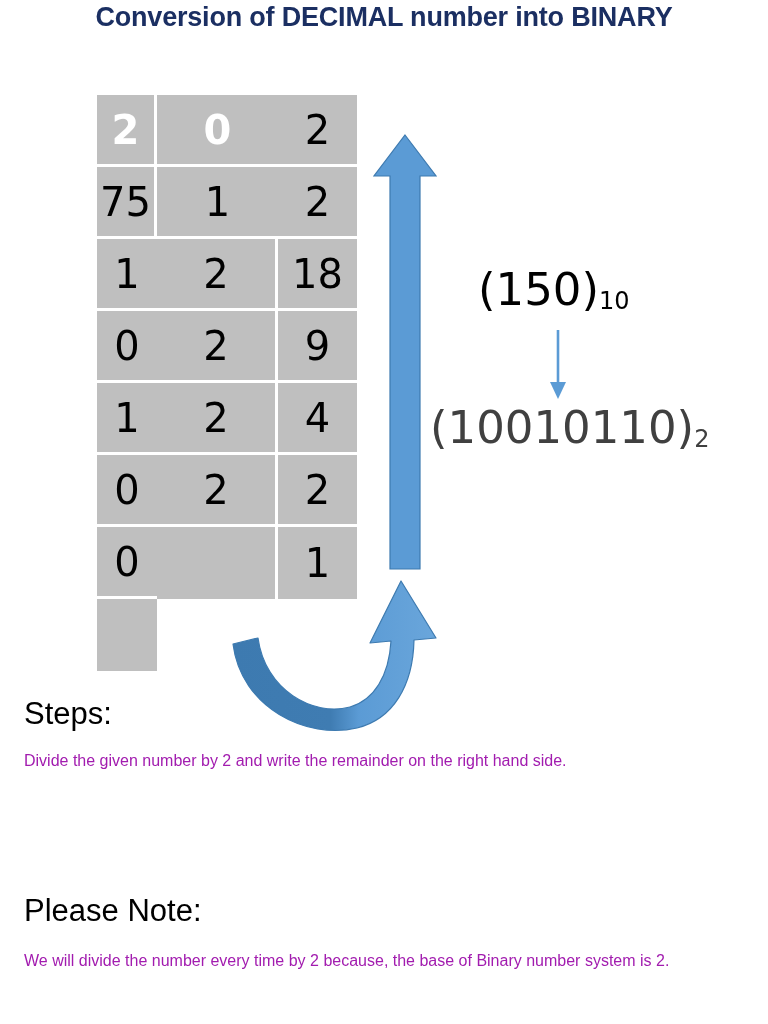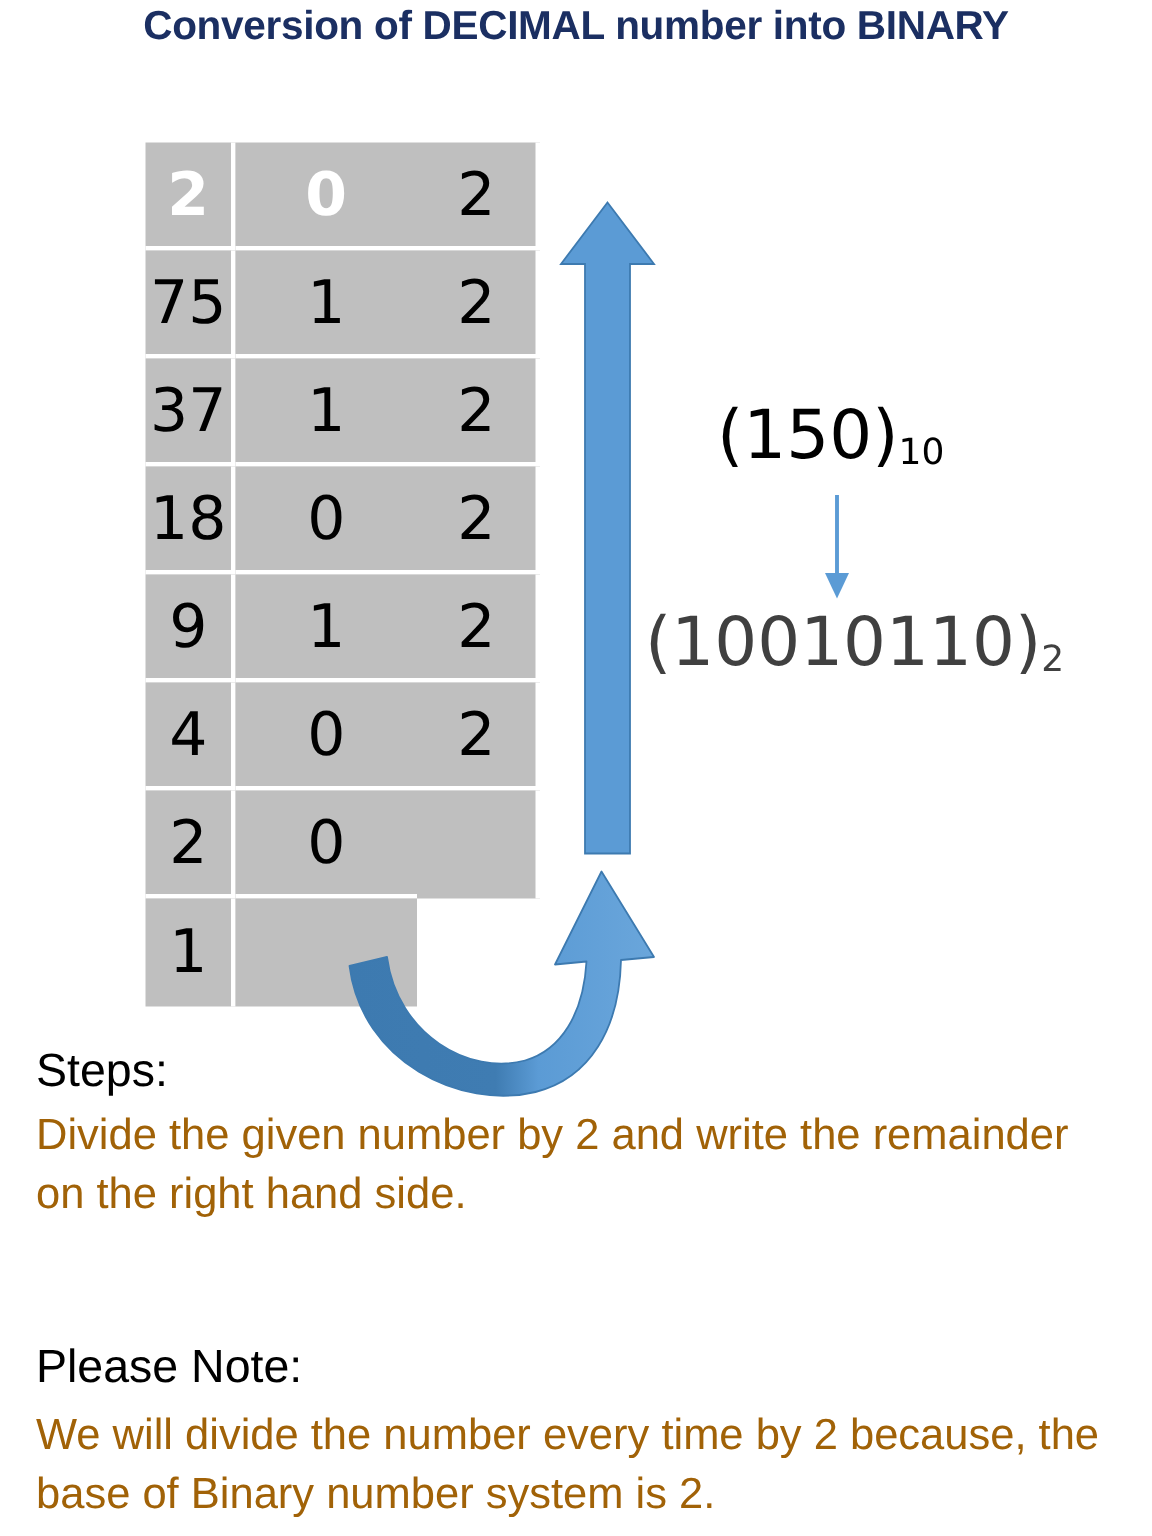--- a/index.html
+++ b/index.html
@@ -132,23 +132,24 @@
     font-size: 31px;
   }
   #note-heading {
     left: 24px;
     top: 895px;
     font-size: 31px;
   }
   .body-text {
     position: absolute;
     font-family: "Liberation Sans", sans-serif;
-    font-size: 29px;
-    color: #a16207;
+    font-size: 16px;
+    color: #a21caf;
     line-height: 1.35;
+    margin-top: 12px;
   }
   #steps-body {
     left: 24px;
     top: 738px;
     width: 720px;
   }
   #note-body {
     left: 24px;
     top: 938px;
     width: 720px;
@@ -160,21 +161,20 @@
 
 <div id="title">Conversion of DECIMAL number into BINARY</div>
 
 <div id="div-table">
     <div class="cell head">2</div>
     <div class="cell head col-last">0</div>
     <div class="cell">2</div>
     <div class="cell">75</div>
     <div class="cell col-last">1</div>
     <div class="cell">2</div>
-    <div class="cell">37</div>
     <div class="cell col-last">1</div>
     <div class="cell">2</div>
     <div class="cell">18</div>
     <div class="cell col-last">0</div>
     <div class="cell">2</div>
     <div class="cell">9</div>
     <div class="cell col-last">1</div>
     <div class="cell">2</div>
     <div class="cell">4</div>
     <div class="cell col-last">0</div>

